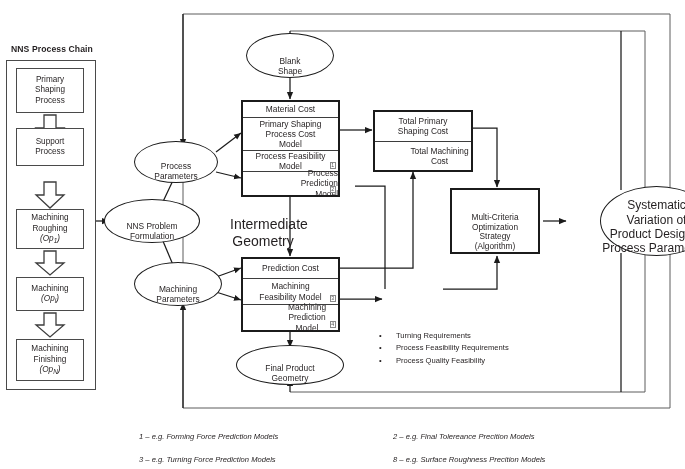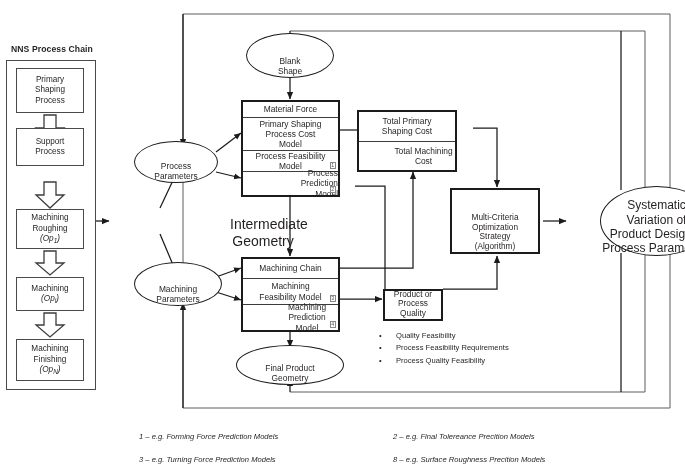--- a/index.html
+++ b/index.html
@@ -227,87 +227,87 @@
   </div>
 
   <div class="node ellipse" style="left:246px;top:33px;width:88px;height:45px;font-size:8.4px;">
     <span>Blank<br>Shape</span>
   </div>
 
   <div class="node ellipse" style="left:134px;top:141px;width:84px;height:42px;font-size:8.4px;">
     <span>Process<br>Parameters</span>
   </div>
 
+  <div class="node ellipse" style="left:104px;top:199px;width:96px;height:44px;font-size:8.4px;">
+    <span>NNS Problem<br>Formulation</span>
+  </div>
 
   <div class="node ellipse" style="left:134px;top:262px;width:88px;height:44px;font-size:8.4px;">
     <span>Machining<br>Parameters</span>
   </div>
 
   <div class="node ellipse" style="left:236px;top:345px;width:108px;height:40px;font-size:8.4px;">
     <span>Final Product<br>Geometry</span>
   </div>
 
   <div class="node ellipse" style="left:600px;top:186px;width:113px;height:70px;font-size:12px;">
     <span>Systematic<br>Variation of<br>Product Design &amp;<br>Process Parameters</span>
   </div>
 
   <div class="stack" style="left:241px;top:100px;width:99px;height:97px;">
     <div class="row" style="height:17px;">
-      <span>Material Force</span>
+      <span>Material Cost</span>
     </div>
     <div class="row" style="height:35px;">
       <span>Primary Shaping<br>Process Cost<br>Model</span>
     </div>
     <div class="row" style="height:22px;">
       <span>Process Feasibility<br>Model</span>
       <span class="marker">1</span>
     </div>
     <div class="row" style="height:23px;text-align:right;">
       <span>Process Prediction<br>Model</span>
       <span class="marker">2</span>
     </div>
   </div>
 
-  <div class="stack" style="left:357px;top:110px;width:100px;height:62px;">
+  <div class="stack" style="left:373px;top:110px;width:100px;height:62px;">
     <div class="row" style="height:31px;">
       <span>Total Primary<br>Shaping Cost</span>
     </div>
     <div class="row" style="height:29px;">
       <span>Total Machining<br>Cost</span>
     </div>
   </div>
 
   <div class="plainlabel" style="left:230px;top:216px;width:66px;">Intermediate<br>Geometry</div>
 
   <div class="stack" style="left:241px;top:257px;width:99px;height:75px;">
     <div class="row" style="height:20px;">
-      <span>Machining Chain</span>
+      <span>Prediction Cost</span>
     </div>
     <div class="row" style="height:26px;">
       <span>Machining<br>Feasibility Model</span>
       <span class="marker">3</span>
     </div>
     <div class="row" style="height:25px;">
       <span>Machining<br>Prediction Model</span>
       <span class="marker">4</span>
     </div>
   </div>
 
   <div class="node rect heavy" style="left:450px;top:188px;width:90px;height:66px;font-size:8.3px;">
     <span>Multi-Criteria<br>Optimization<br>Strategy<br>(Algorithm)</span>
   </div>
 
-  <div class="node rect heavy" style="left:383px;top:289px;width:60px;height:32px;font-size:8.3px;">
-    <span>Product or<br>Process Quality</span>
-  </div>
 
   <div class="bullets" style="left:379px;top:330px;">
     <div class="bl">
       <span class="dot">•</span>
-      <span>Quality Feasibility</span>
+      <span>Turning Requirements</span>
     </div>
     <div class="bl">
       <span class="dot">•</span>
       <span>Process Feasibility Requirements</span>
     </div>
     <div class="bl">
       <span class="dot">•</span>
       <span>Process Quality Feasibility</span>
     </div>
   </div>

